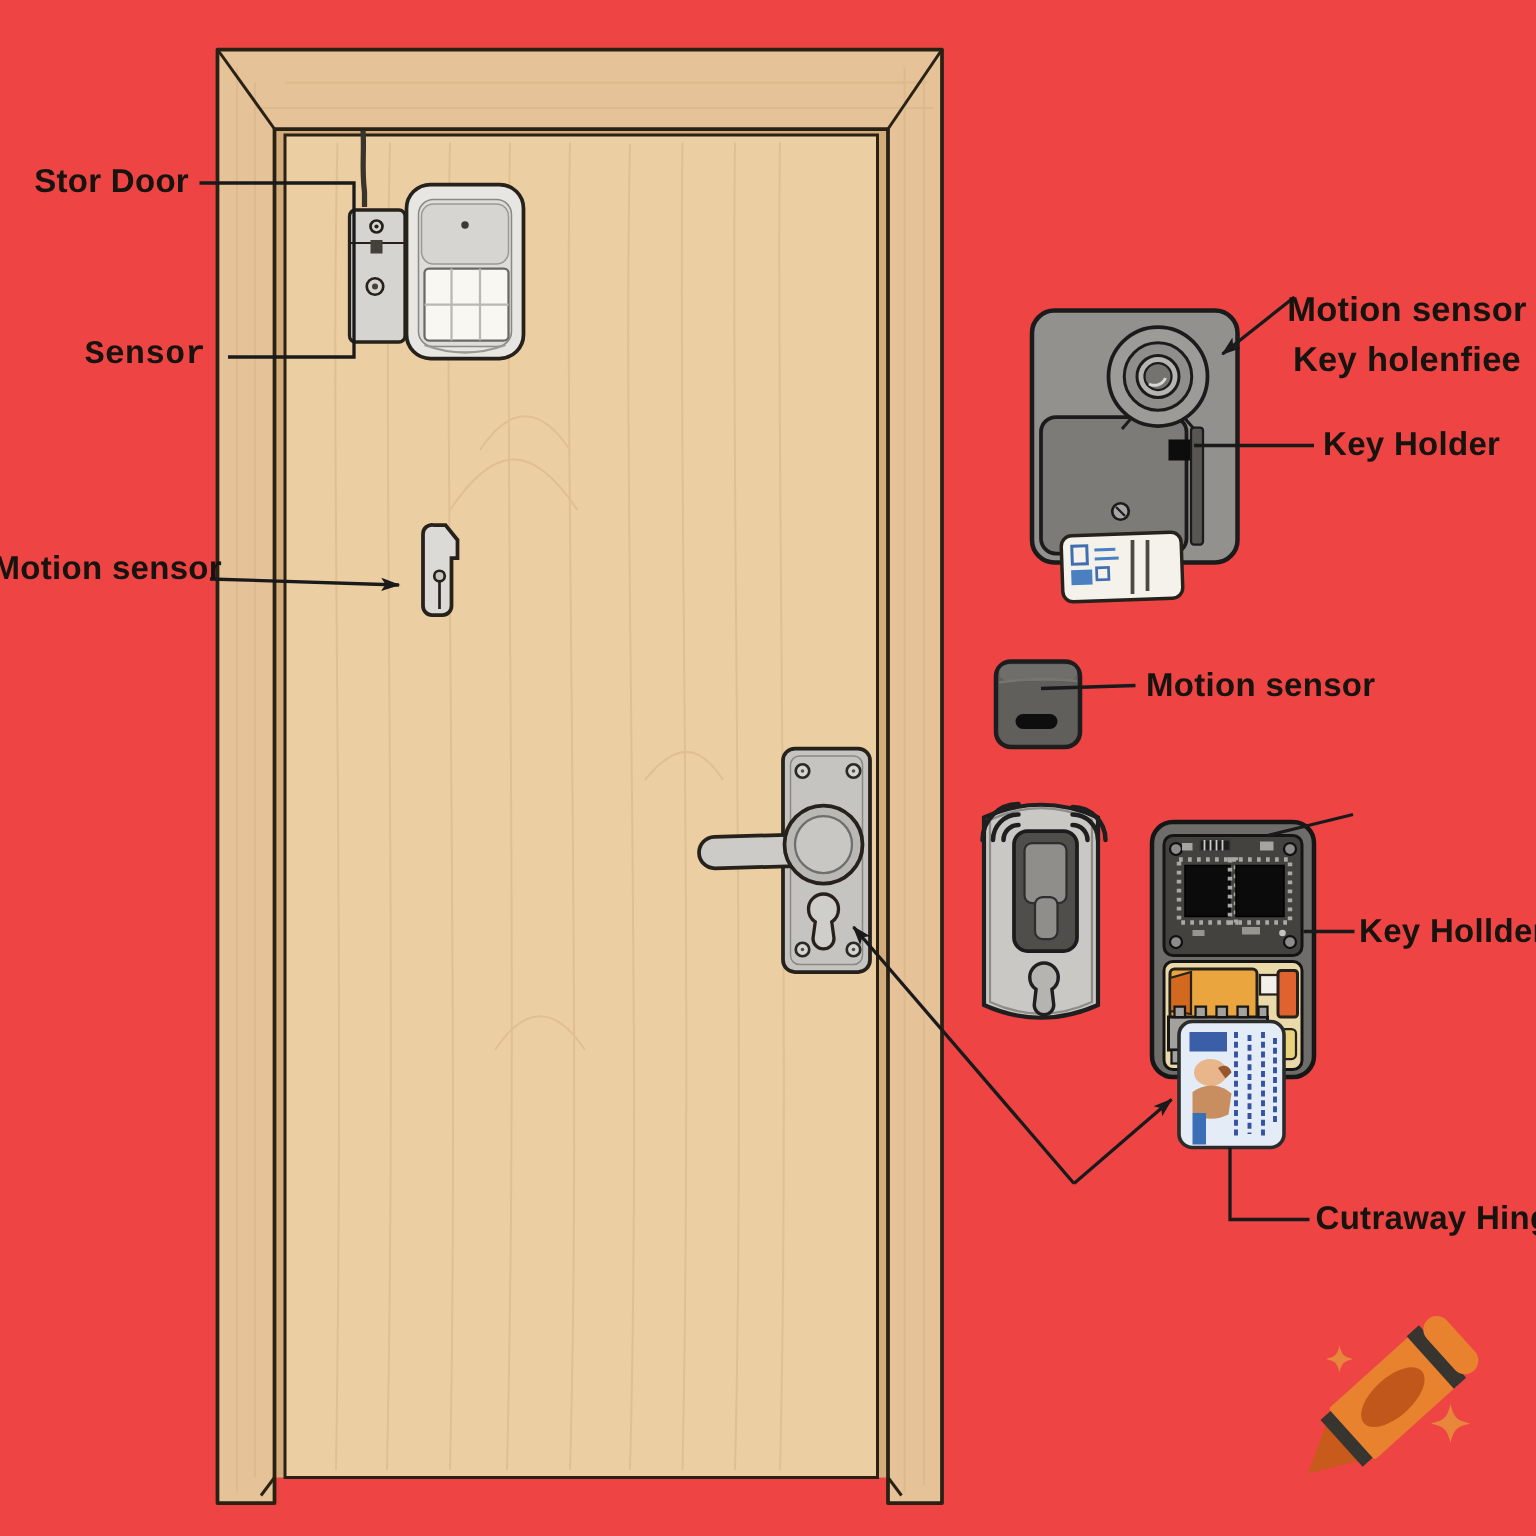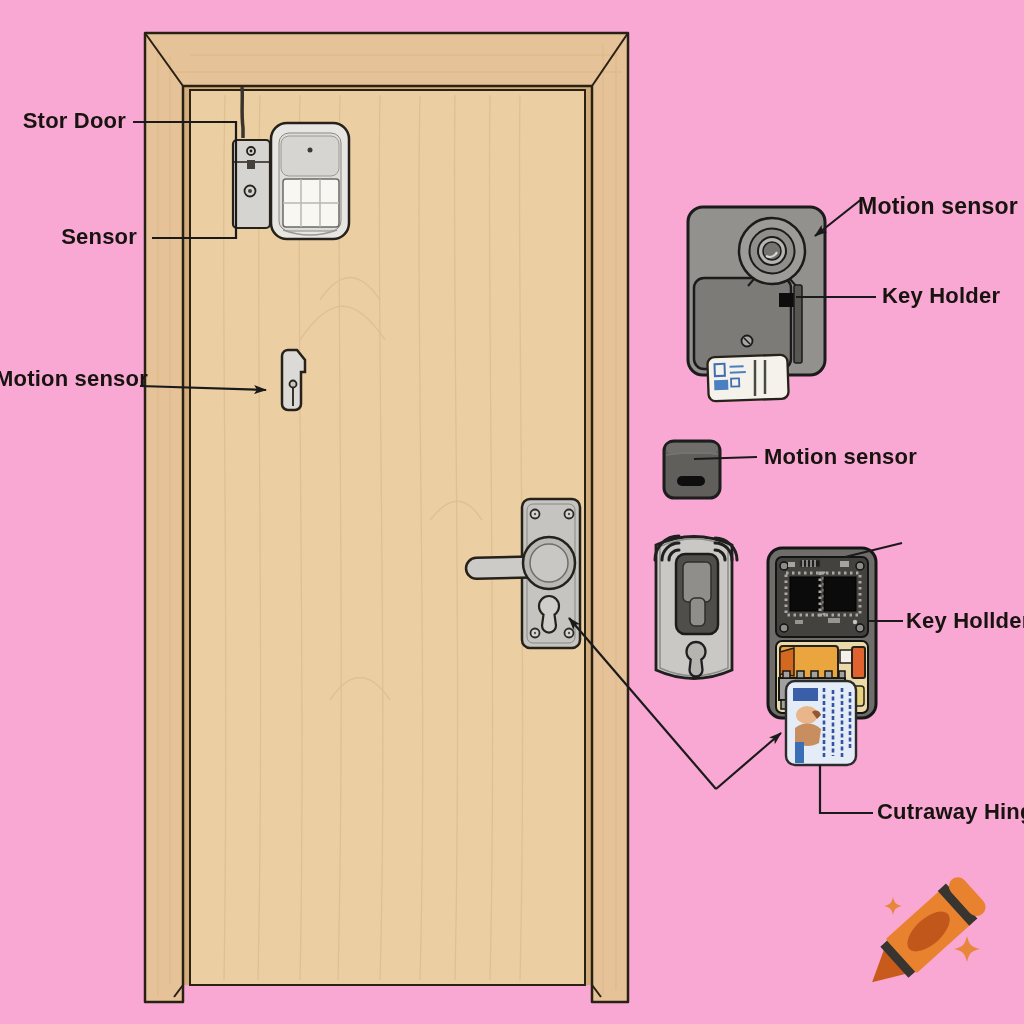--- a/index.html
+++ b/index.html
@@ -1,36 +1,36 @@
 <!DOCTYPE html>
 <html><head>
 <meta charset="utf-8">
 <style>
   html,body{margin:0;padding:0;background:#efe4cc;}
   .canvas{
     position:relative;
     width:1024px;height:1024px;
-    background:#f9a8d4;
+    background:#ef4444;
     overflow:hidden;
     font-family:"Liberation Sans", sans-serif;
   }
   .canvas svg{position:absolute;left:0;top:0;}
   .label{
     position:absolute;
     font-family:"Liberation Sans", sans-serif;
     font-weight:bold;
     font-size:22px;
     color:#17130e;
     white-space:nowrap;
     letter-spacing:.2px;
     z-index:5;
   }
   .label.big{font-size:23px;}
   .lbl-stor-door{left:0;top:108px;width:126px;text-align:right;}
-  .lbl-sensor{left:0;top:224px;width:137px;text-align:right;}
+  .lbl-sensor{left:0;top:224px;width:137px;text-align:right;font-family:Liberation Mono, monospace;}
   .lbl-motion-left{left:-5px;top:366px;}
   .lbl-motion-tr{left:856px;top:190px;width:164px;text-align:center;line-height:33px;}
   .lbl-key-holder{left:882px;top:283px;}
   .lbl-motion-mid{left:764px;top:444px;}
   .lbl-vibrating{left:896px;top:529px;width:128px;text-align:center;line-height:30px;}
   .lbl-key-hollder{left:906px;top:608px;}
   .lbl-cutraway{left:877px;top:799px;}
 </style>
 </head>
 <body>
@@ -269,18 +269,19 @@
     <path d="M893,897 C894.6,903.3 895.7,904.4 902,906 C895.7,907.6 894.6,908.7 893,915 C891.4,908.7 890.3,907.6 884,906 C890.3,904.4 891.4,903.3 893,897 Z" fill="#e8863c"></path>
     <path d="M967,936 C969.3,945.1 970.9,946.7 980,949 C970.9,951.3 969.3,952.9 967,962 C964.7,952.9 963.1,951.3 954,949 C963.1,946.7 964.7,945.1 967,936 Z" fill="#e8863c"></path>
   </g>
 </svg>
 
   <div class="label lbl-stor-door">Stor Door</div>
   <div class="label lbl-sensor">Sensor</div>
   <div class="label lbl-motion-left">Motion sensor</div>
   <div class="label big lbl-motion-tr">
     <div>Motion sensor</div>
+    <div>Key holenfiee</div>
   </div>
   <div class="label lbl-key-holder">Key Holder</div>
   <div class="label lbl-motion-mid">Motion sensor</div>
   <div class="label lbl-key-hollder">Key Hollder</div>
   <div class="label lbl-cutraway">Cutraway Hings</div>
 </div>
 
 </body></html>

